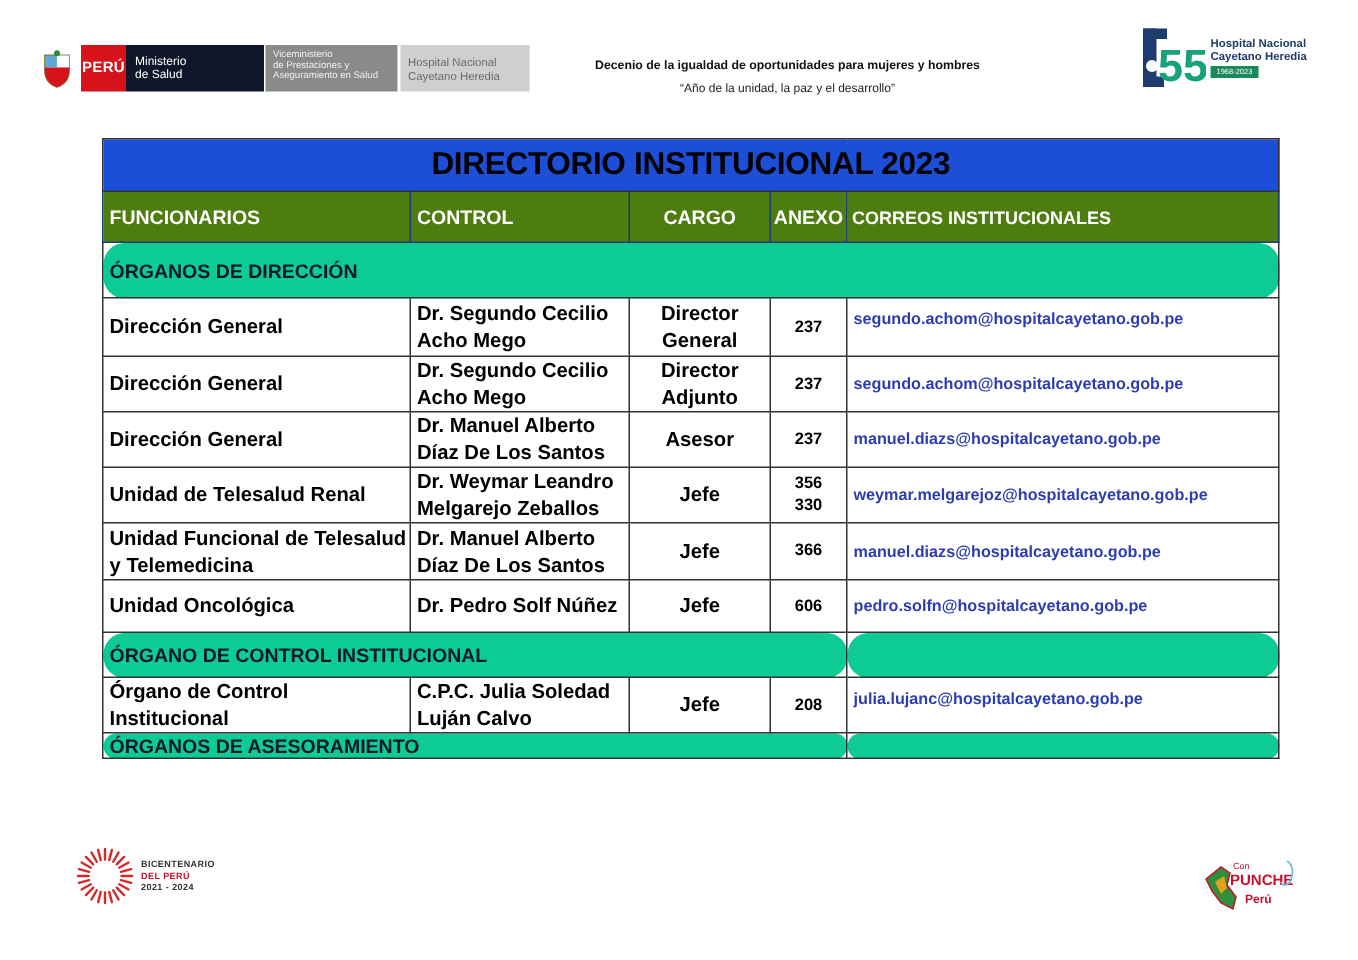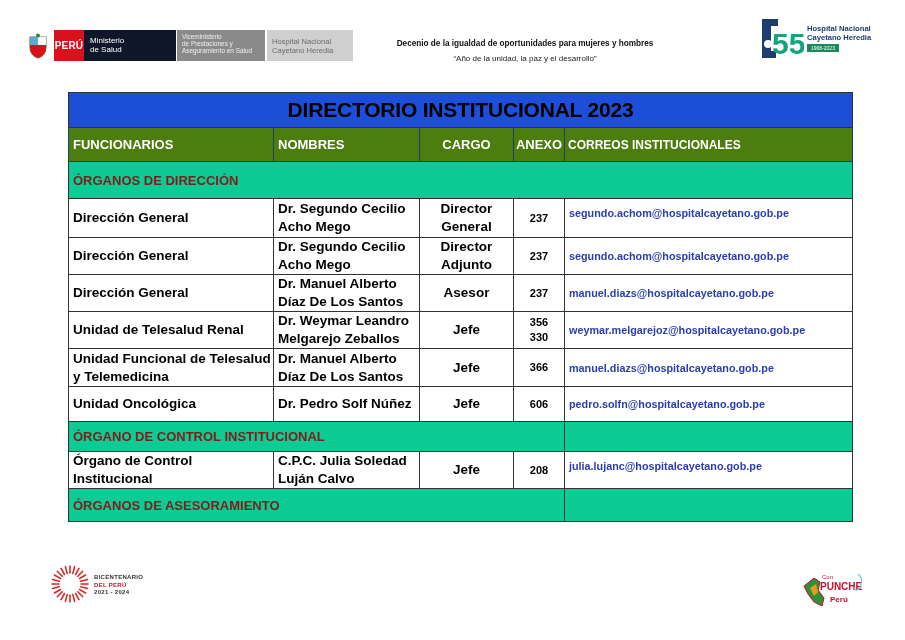--- a/index.html
+++ b/index.html
@@ -23,21 +23,21 @@
   .hcl-badge { position: absolute; left: 47px; top: 26px; background: #1a8a5a; color: #fff; font-size: 5px; padding: 1px 4px; }
 
   
   .dir-table { position: absolute; left: 68px; top: 92px; width: 784px; border-collapse: collapse; table-layout: fixed; font-family: "Liberation Sans", sans-serif; }
   .dir-table td, .dir-table th { border: 1px solid #333; padding: 0; vertical-align: middle; }
   .title-cell { height: 35px; text-align: center; font-size: 21px; font-weight: bold; letter-spacing: -0.2px; background: #1d4ed8; border: 1.5px solid #333 !important; }
   .head-row th { background: #4d7c0f; color: #fff; font-weight: bold; font-size: 13px; height: 34px; border-color: #1a3f73; }
   .head-row th.left { text-align: left; padding-left: 4px; }
   .head-row th.center { text-align: center; }
   .head-row th.correo { text-align: left; padding-left: 3px; font-size: 12px; }
-  .section-row td { background: #0ccb95; color: #7f1d1d; font-weight: bold; font-size: 13px; padding-left: 4px; }
+  .section-row td { background: #0ccb95; color: #0f172a; font-weight: bold; font-size: 13px; padding-left: 4px; border-radius: 14px; }
   .data-row td { background: #fff; font-size: 13.5px; font-weight: bold; line-height: 18px; }
   .c-func { padding-left: 4px !important; }
   .c-name { padding-left: 4px !important; margin-top: 12px; }
   .c-cargo { text-align: center; }
   .c-anexo { text-align: center; font-size: 11px !important; line-height: 15px !important; }
   .c-mail { font-weight: normal; font-size: 10.8px !important; color: #2b3db0; padding-left: 4px !important; vertical-align: top !important; padding-top: 5px !important; }
   .c-mail.mid { vertical-align: middle !important; padding-top: 0 !important; }
 
   
   .bicent { position: absolute; left: 50px; top: 564px; width: 120px; height: 40px; }
@@ -99,21 +99,21 @@
       <col style="width:94px">
       <col style="width:51px">
       <col style="width:288px">
   </colgroup>
   <tbody>
       <tr>
     <td colspan="5" class="title-cell">DIRECTORIO INSTITUCIONAL 2023</td>
   </tr>
   <tr class="head-row">
     <th class="left">FUNCIONARIOS</th>
-    <th class="left">NOMBRES</th>
+    <th class="left">CONTROL</th>
     <th class="center">CARGO</th>
     <th class="center">ANEXO</th>
     <th class="correo">CORREOS INSTITUCIONALES</th>
   </tr>
 
   <tr class="section-row" style="height:37px">
     <td colspan="5">ÓRGANOS DE DIRECCIÓN</td>
   </tr>
 
   <tr class="data-row" style="height:39px">
@@ -165,21 +165,21 @@
     <td></td>
   </tr>
   <tr class="data-row" style="height:37px">
     <td class="c-func">Órgano de Control Institucional</td>
     <td class="c-name">C.P.C. Julia Soledad Luján Calvo</td>
     <td class="c-cargo">Jefe</td>
     <td class="c-anexo" style="white-space: pre-line;">208</td>
     <td class="c-mail">julia.lujanc@hospitalcayetano.gob.pe</td>
   </tr>
 
-  <tr class="section-row" style="height:33px">
+  <tr class="section-row" style="height:17px">
     <td colspan="4">ÓRGANOS DE ASESORAMIENTO</td>
     <td></td>
   </tr>
 </tbody>
   </table>
 
 <div class="bicent">
   <svg width="40" height="40" viewBox="0 0 40 40">
     <g stroke="#d42a2a" stroke-width="1.6" stroke-linecap="round">
       <line x1="20" y1="2" x2="20" y2="9"></line>

